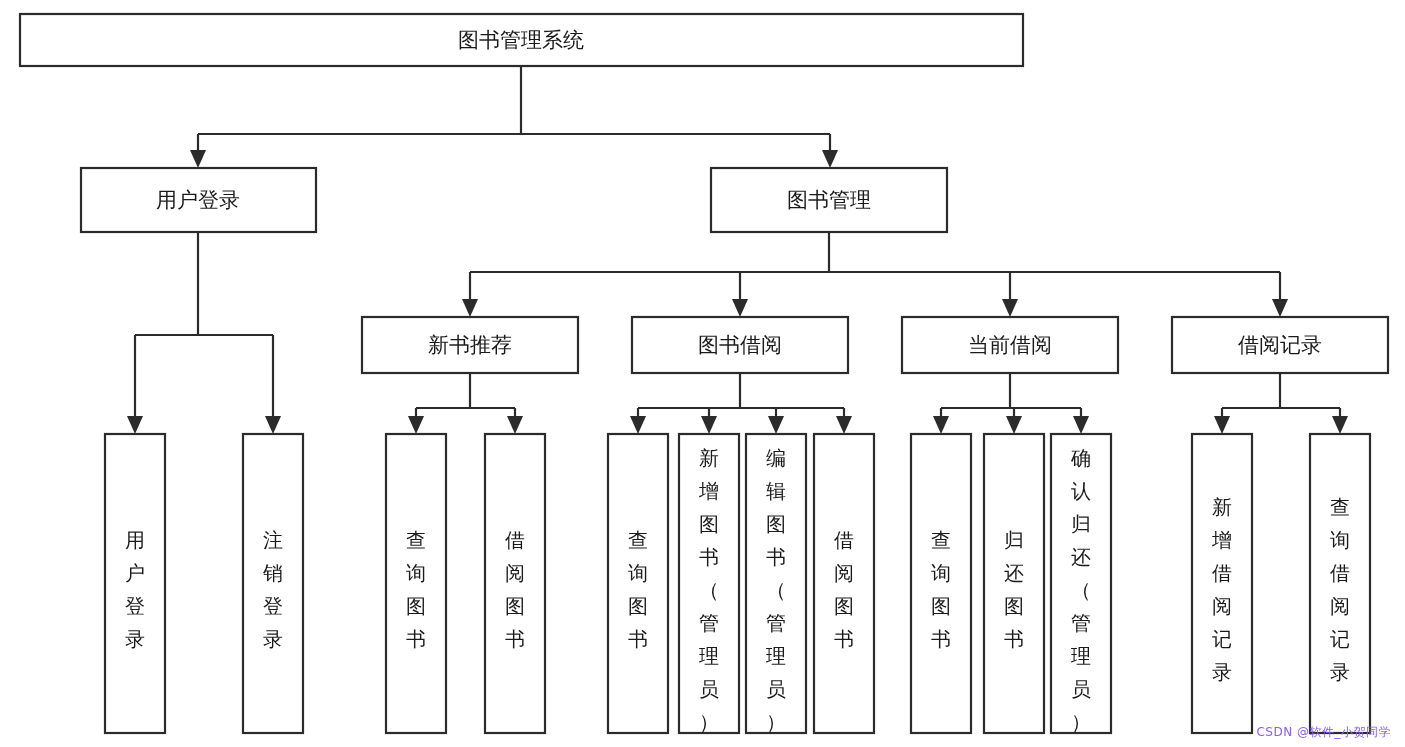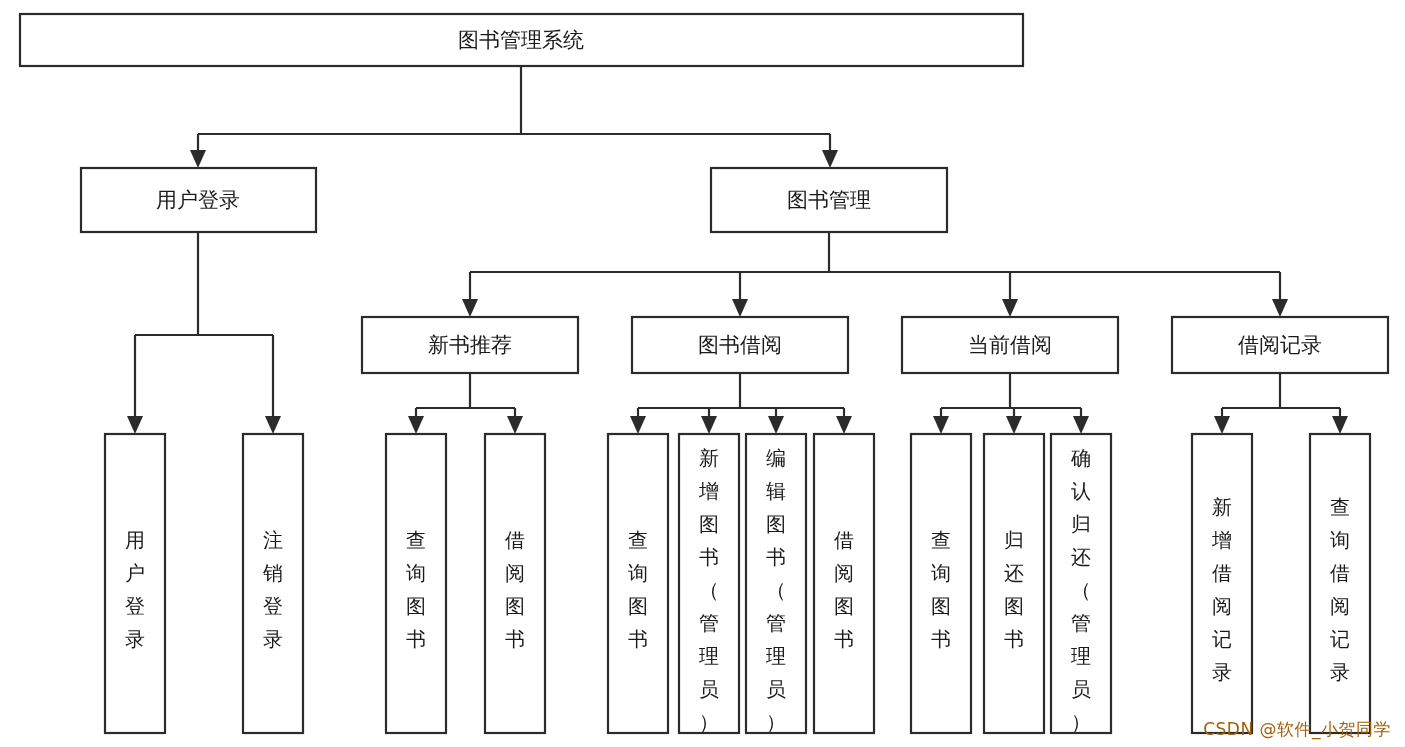--- a/index.html
+++ b/index.html
@@ -51,22 +51,22 @@
   }
   .arrow-head {
     fill: #2b2b2b;
     stroke: none;
   }
   .watermark {
     position: absolute;
     right: 14px;
     bottom: 6px;
     font-family: "DejaVu Sans", "Liberation Sans", sans-serif;
-    font-size: 17px;
-    color: #a16207;
+    font-size: 12px;
+    color: #8b5cf6;
     white-space: nowrap;
     letter-spacing: 0.5px;
   }
 </style>
 </head>
 <body>
 
 <div id="diagram-root">
 
   <svg class="flow" viewBox="0 0 1405 747">

